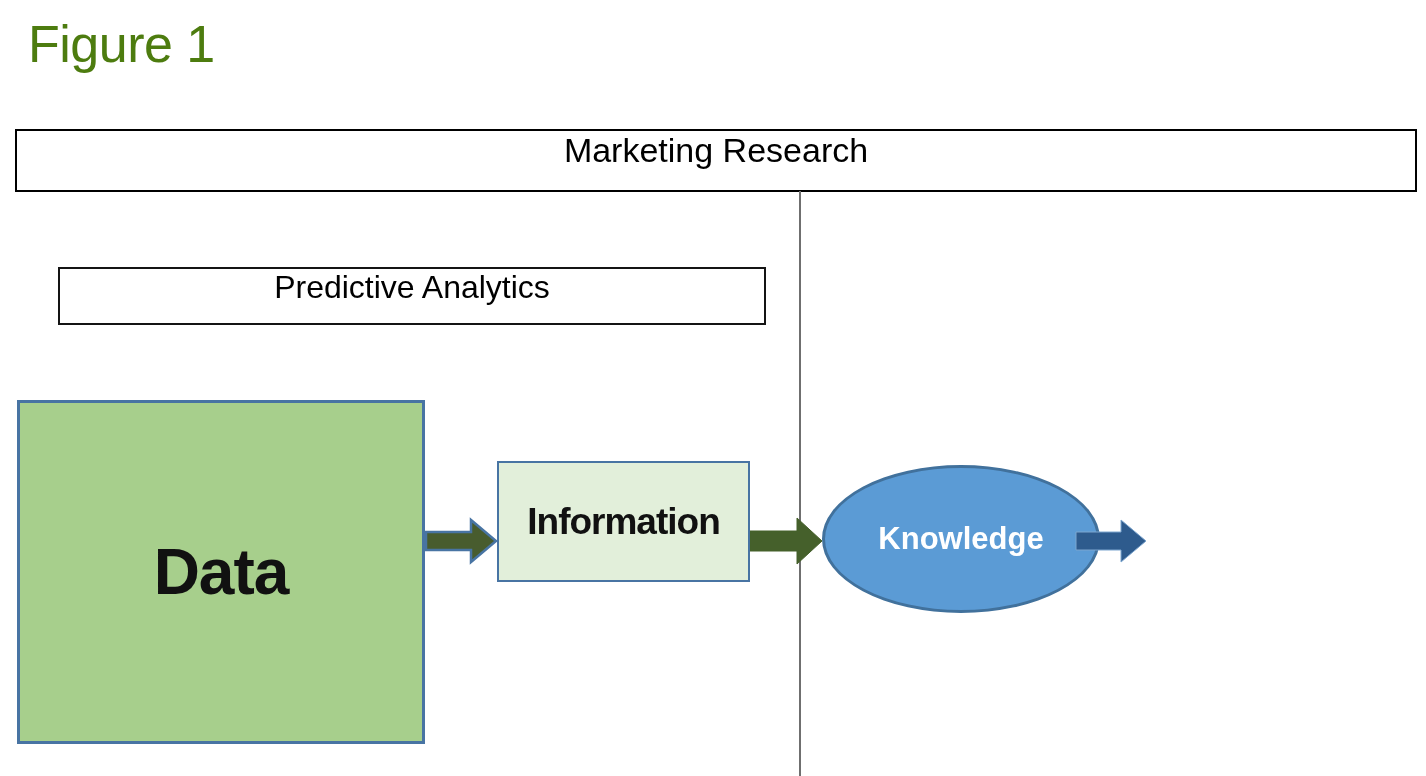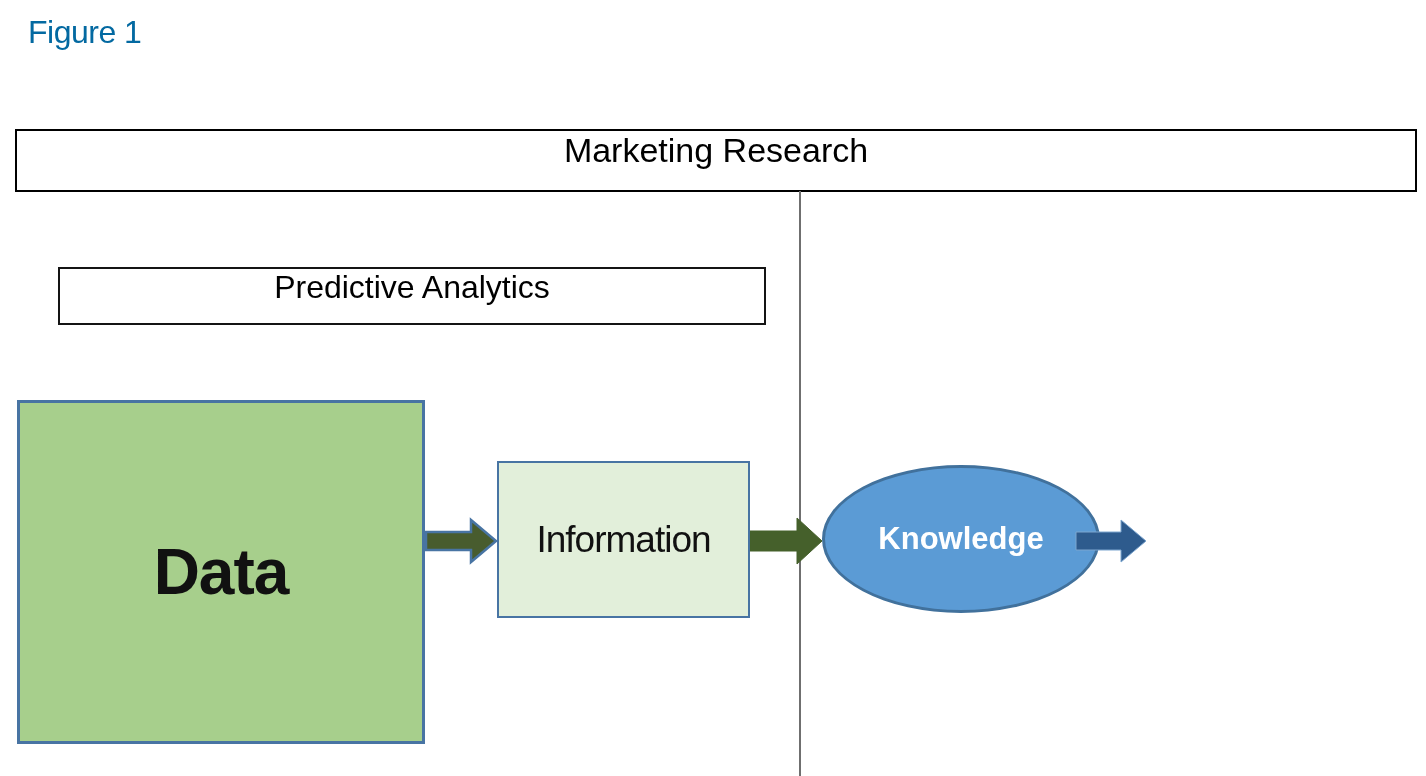--- a/index.html
+++ b/index.html
@@ -12,22 +12,22 @@
     position: relative;
     width: 1426px;
     height: 776px;
     background: #ffffff;
     overflow: hidden;
   }
   .figure-label {
     position: absolute;
     left: 28px;
     top: 14px;
-    font-size: 32px;
-    color: #0369a1;
+    font-size: 52px;
+    color: #4d7c0f;
     letter-spacing: -0.5px;
   }
   .banner {
     position: absolute;
     left: 15px;
     top: 129px;
     width: 1398px;
     height: 59px;
     border: 2px solid #000000;
     background: #ffffff;
@@ -75,24 +75,24 @@
     height: 344px;
     border: 3px solid #4874a3;
     font-size: 64px;
     font-weight: bold;
     letter-spacing: -1px;
   }
   .node-information {
     left: 497px;
     top: 461px;
     width: 253px;
-    height: 157px;
+    height: 121px;
     border: 2px solid #0ea5e9;
     font-size: 37px;
-    font-weight: normal;
+    font-weight: bold;
     letter-spacing: -1px;
   }
   .node-knowledge {
     left: 822px;
     top: 465px;
     width: 278px;
     height: 148px;
     border: 3px solid #b91c1c;
     border-radius: 50%;
     font-size: 31px;

